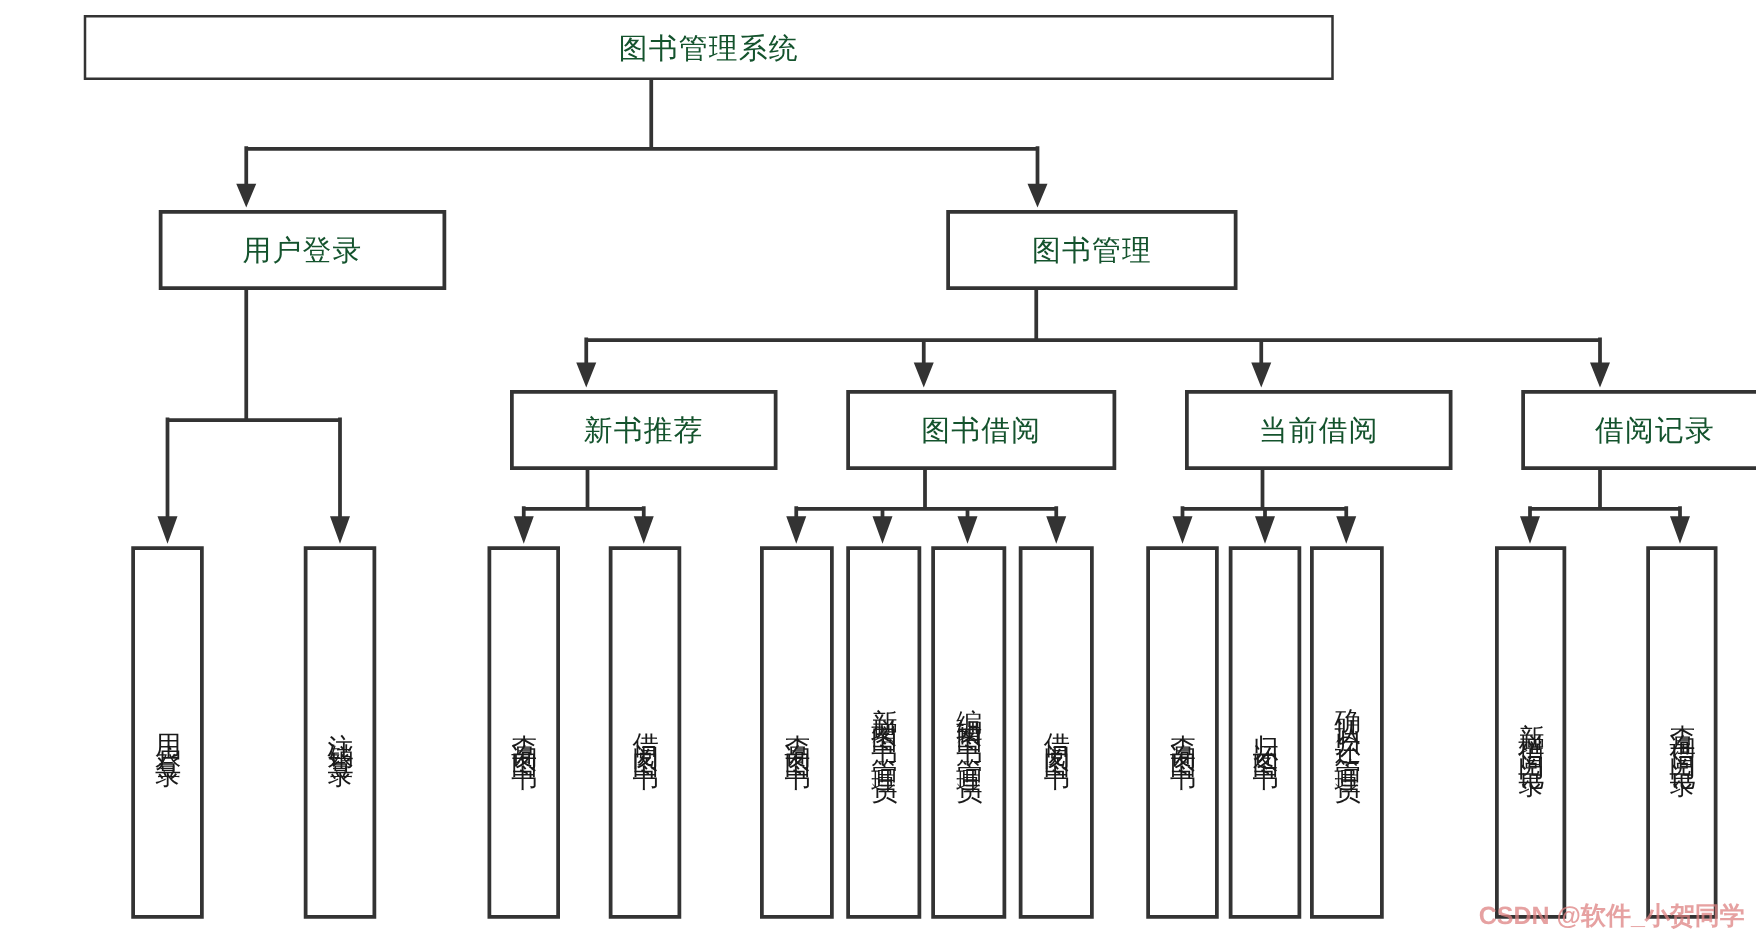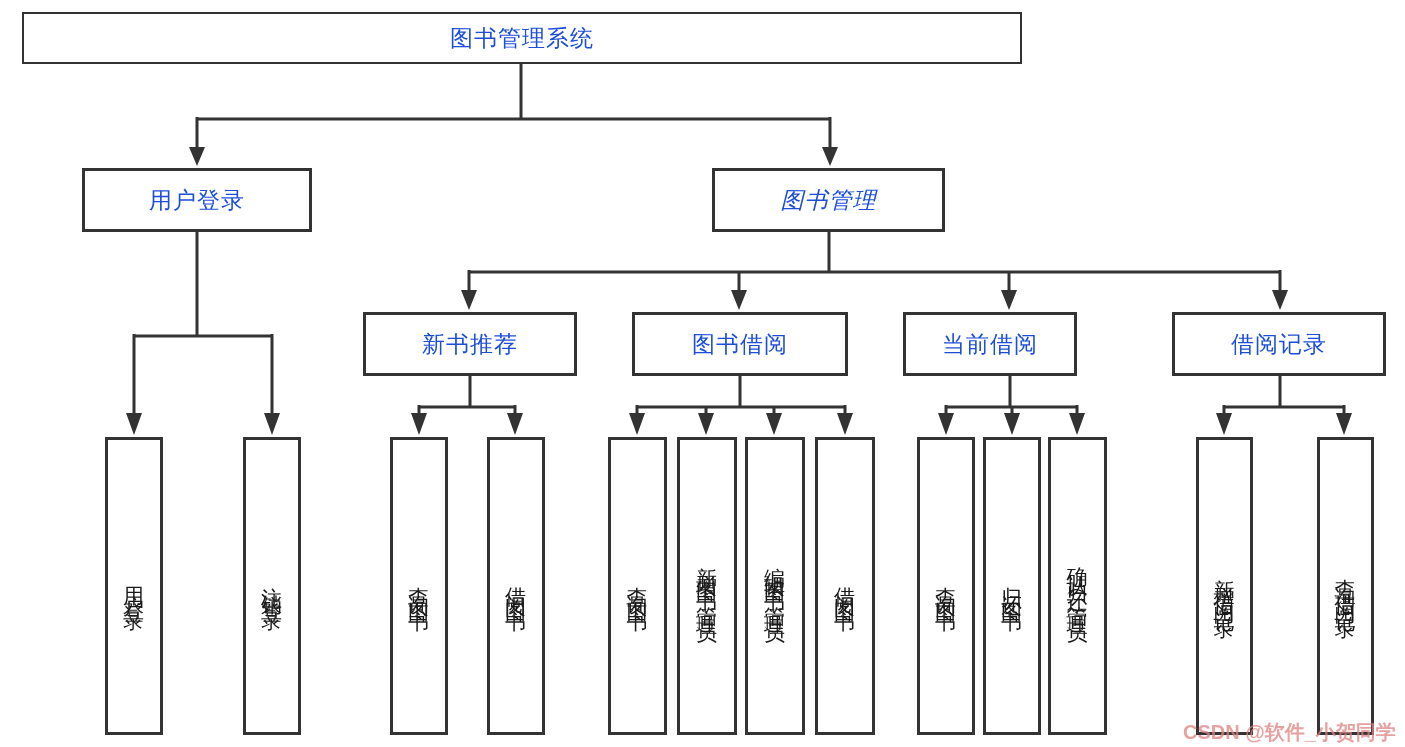--- a/index.html
+++ b/index.html
@@ -26,23 +26,24 @@
   .hbox {
     position: absolute;
     box-sizing: border-box;
     background: #ffffff;
     border: 3px solid #333333;
     display: flex;
     align-items: center;
     justify-content: center;
     font-size: 23px;
     letter-spacing: 1px;
-    color: #1d4ed8;
+    color: #14532d;
     white-space: nowrap;
     z-index: 2;
+    margin-left: 45px;
   }
   .root {
     border-width: 2px;
   }
   .vbox {
     position: absolute;
     top: 437px;
     height: 298px;
     box-sizing: border-box;
     background: #ffffff;
@@ -92,25 +93,25 @@
              M629 413 L645 413 L637 435 Z  M698 413 L714 413 L706 435 Z
              M766 413 L782 413 L774 435 Z  M837 413 L853 413 L845 435 Z
              M938 413 L954 413 L946 435 Z  M1004 413 L1020 413 L1012 435 Z
              M1069 413 L1085 413 L1077 435 Z
              M1216 413 L1232 413 L1224 435 Z  M1336 413 L1352 413 L1344 435 Z"></path>
   </svg>
 
   <div class="hbox root" style="left:22px; top:12px; width:1000px; height:52px;">图书管理系统</div>
 
   <div class="hbox" style="left:82px; top:168px; width:230px; height:64px;">用户登录</div>
-  <div class="hbox" style="left:712px; top:168px; width:233px; height:64px;font-style:italic;">图书管理</div>
+  <div class="hbox" style="left:712px; top:168px; width:233px; height:64px;">图书管理</div>
 
   <div class="hbox" style="left:632px; top:312px; width:216px; height:64px;">图书借阅</div>
   <div class="hbox" style="left:363px; top:312px; width:214px; height:64px;">新书推荐</div>
-  <div class="hbox" style="left:903px; top:312px; width:174px; height:64px;">当前借阅</div>
+  <div class="hbox" style="left:903px; top:312px; width:214px; height:64px;">当前借阅</div>
   <div class="hbox" style="left:1172px; top:312px; width:214px; height:64px;">借阅记录</div>
 
   <div class="vbox" style="left:105px; width:58px;">用户登录</div>
   <div class="vbox" style="left:243px; width:58px;">注销登录</div>
 
   <div class="vbox" style="left:390px; width:58px;">查询图书</div>
   <div class="vbox" style="left:487px; width:58px;">借阅图书</div>
 
   <div class="vbox" style="left:608px; width:59px;">查询图书</div>
   <div class="vbox" style="left:677px; width:60px;">新增图书（管理员）</div>

